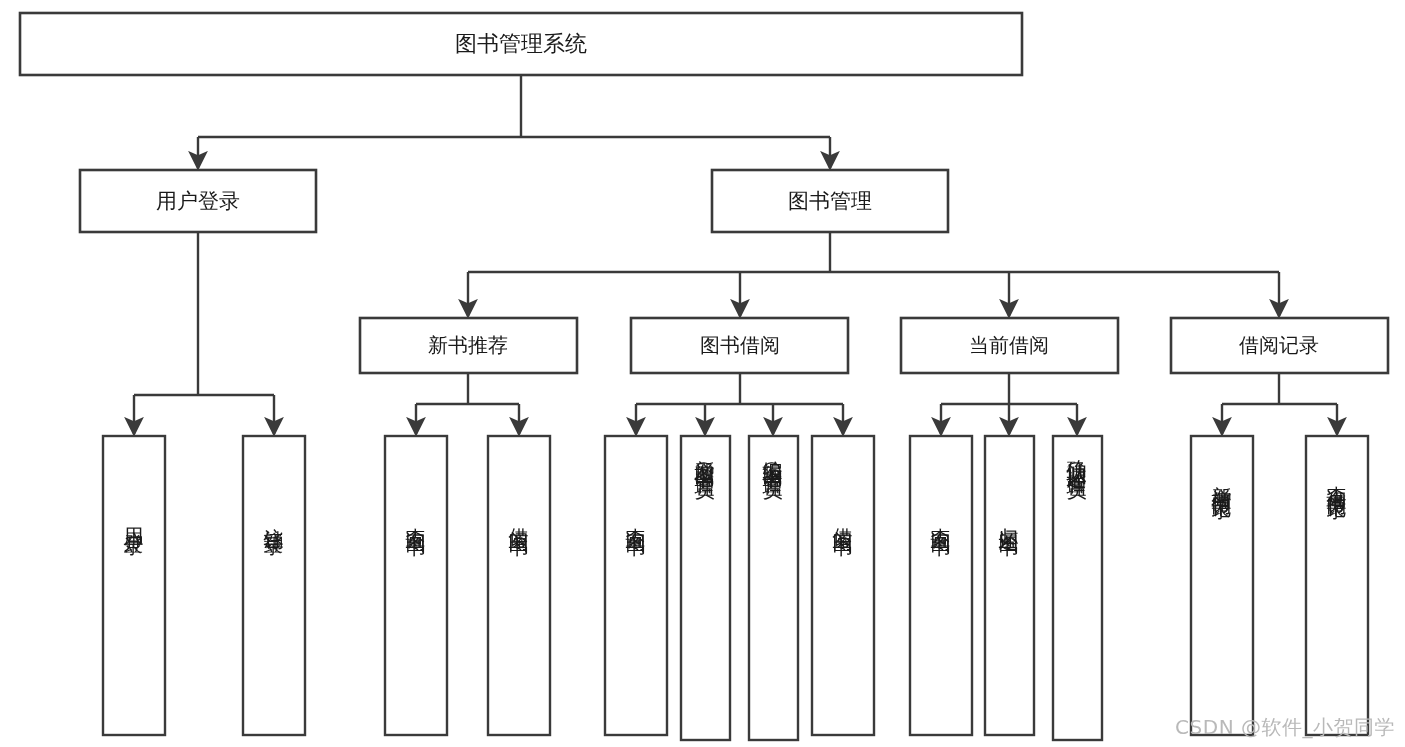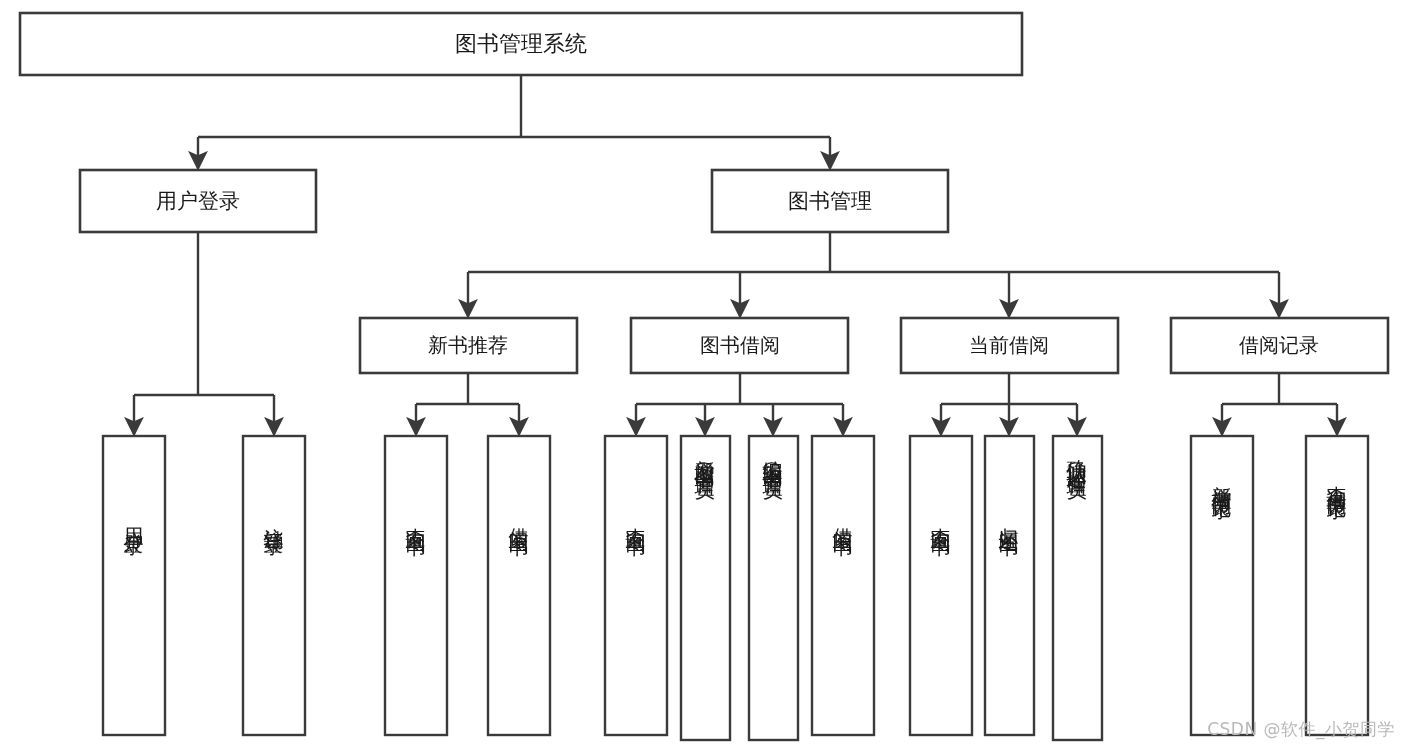--- a/index.html
+++ b/index.html
@@ -49,21 +49,21 @@
     stroke:#3a3a3a;
     stroke-width:2.4;
     fill:none;
   }
   .arrow-head{fill:#3a3a3a;}
 
   .watermark{
     position:absolute;
     right:10px;
     bottom:6px;
-    font-size:17px;
+    font-size:20px;
     color:#b9b9b9;
     font-family:"DejaVu Sans","Liberation Sans",sans-serif;
     letter-spacing:0.5px;
     white-space:nowrap;
   }
 </style>
 </head>
 <body>
 
 <svg id="canvas" viewBox="0 0 1405 747" xmlns="http://www.w3.org/2000/svg">

